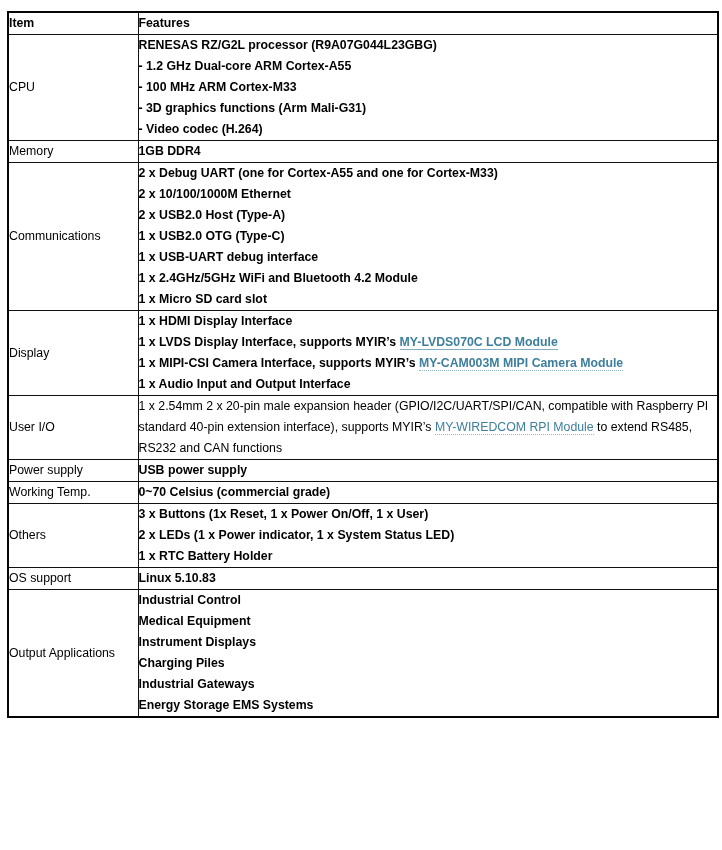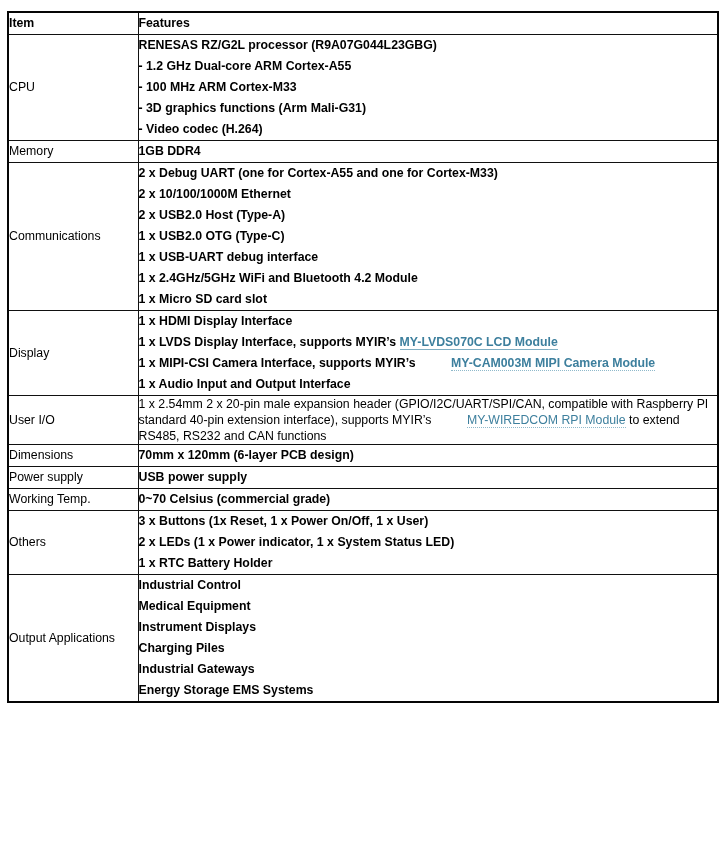--- a/index.html
+++ b/index.html
@@ -71,37 +71,36 @@
     white-space: nowrap;
     height: 21px;
     line-height: 21px;
     overflow: visible;
     font-weight: bold;
   }
 
   
   .para {
     display: block;
-    line-height: 16px;
+    line-height: 21px;
     white-space: normal;
   }
 
   a.xlink,
   .xlink {
     color: #3d7f9d;
     text-decoration: none;
     border-bottom: 1px solid #8fb9cb;
     cursor: pointer;
   }
   .xlink.solid {
     border-bottom: 1px solid #7faec2;
   }
   .xlink.dotted {
     border-bottom: 1px dotted #8fb9cb;
-    margin-left: 32px;
   }
 </style>
 </head>
 <body>
 
 <div class="sheet">
 
   <table class="spec">
     <colgroup>
       <col class="c-item">
@@ -158,26 +157,20 @@
         </td>
       </tr>
 
       <tr>
         <td class="item-cell">User I/O</td>
         <td class="feat-cell">
           <span class="para"><span>1 x 2.54mm 2 x 20-pin male expansion header (GPIO/I2C/UART/SPI/CAN, compatible with Raspberry PI standard 40-pin extension interface), supports MYIR’s </span><a class="xlink dotted">MY-WIREDCOM RPI Module</a><span> to extend RS485, RS232 and CAN functions</span></span>
         </td>
       </tr>
 
-      <tr>
-        <td class="item-cell">Dimensions</td>
-        <td class="feat-cell">
-          <span class="line">70mm x 120mm (6-layer PCB design)</span>
-        </td>
-      </tr>
 
       <tr>
         <td class="item-cell">Power supply</td>
         <td class="feat-cell">
           <span class="line">USB power supply</span>
         </td>
       </tr>
 
       <tr>
         <td class="item-cell">Working Temp.</td>
@@ -188,20 +181,26 @@
 
       <tr>
         <td class="item-cell">Others</td>
         <td class="feat-cell">
           <span class="line">3 x Buttons (1x Reset, 1 x Power On/Off, 1 x User)</span>
           <span class="line">2 x LEDs (1 x Power indicator, 1 x System Status LED)</span>
           <span class="line">1 x RTC Battery Holder</span>
         </td>
       </tr>
 
+      <tr>
+        <td class="item-cell">OS support</td>
+        <td class="feat-cell">
+          <span class="line">Linux 5.10.83</span>
+        </td>
+      </tr>
 
       <tr>
         <td class="item-cell">Output Applications</td>
         <td class="feat-cell">
           <span class="line">Industrial Control</span>
           <span class="line">Medical Equipment</span>
           <span class="line">Instrument Displays</span>
           <span class="line">Charging Piles</span>
           <span class="line">Industrial Gateways</span>
           <span class="line">Energy Storage EMS Systems</span>

